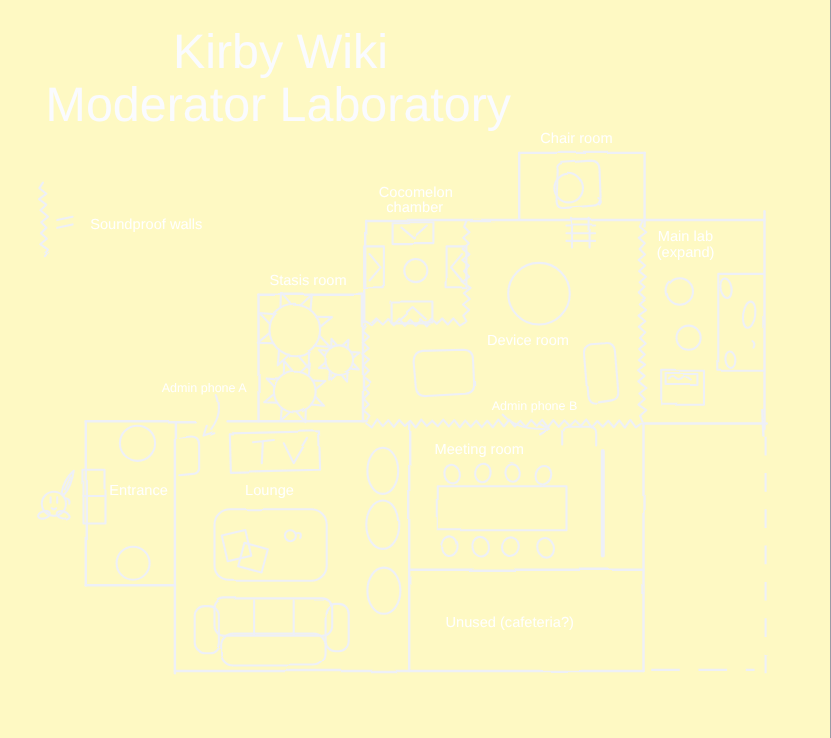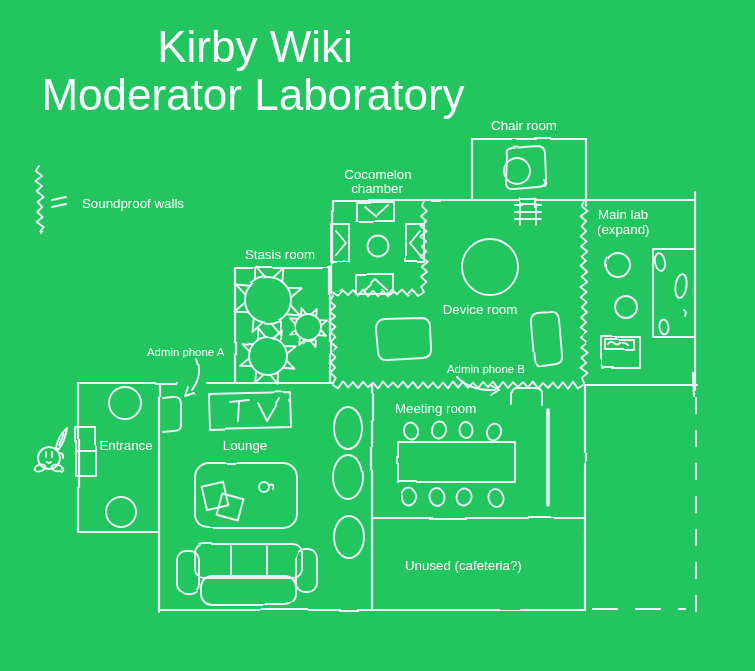--- a/index.html
+++ b/index.html
@@ -1,16 +1,16 @@
 <!DOCTYPE html>
 <html><head>
 <meta charset="utf-8">
 <style>
   html,body{margin:0;padding:0;background:#4c538e;}
-  #stage{position:relative;width:755px;height:671px;background:#22c55e;overflow:hidden;
+  #stage{position:relative;width:755px;height:671px;background:#fef9c3;overflow:hidden;
          font-family:"Liberation Sans",sans-serif;}
   svg{position:absolute;left:0;top:0;}
   .ink{stroke:#eef0f7;fill:none;stroke-width:2.2;stroke-linecap:round;stroke-linejoin:round;}
   .thin{stroke-width:1.9;}
   .thick{stroke-width:3.6;}
   .lbl{fill:#ffffff;font-family:"Liberation Sans",sans-serif;font-size:13.3px;}
   .lbl-small{fill:#ffffff;font-family:"Liberation Sans",sans-serif;font-size:11.4px;}
   .title{fill:#fafbff;font-family:"Liberation Sans",sans-serif;font-size:44px;}
 </style>
 </head>

